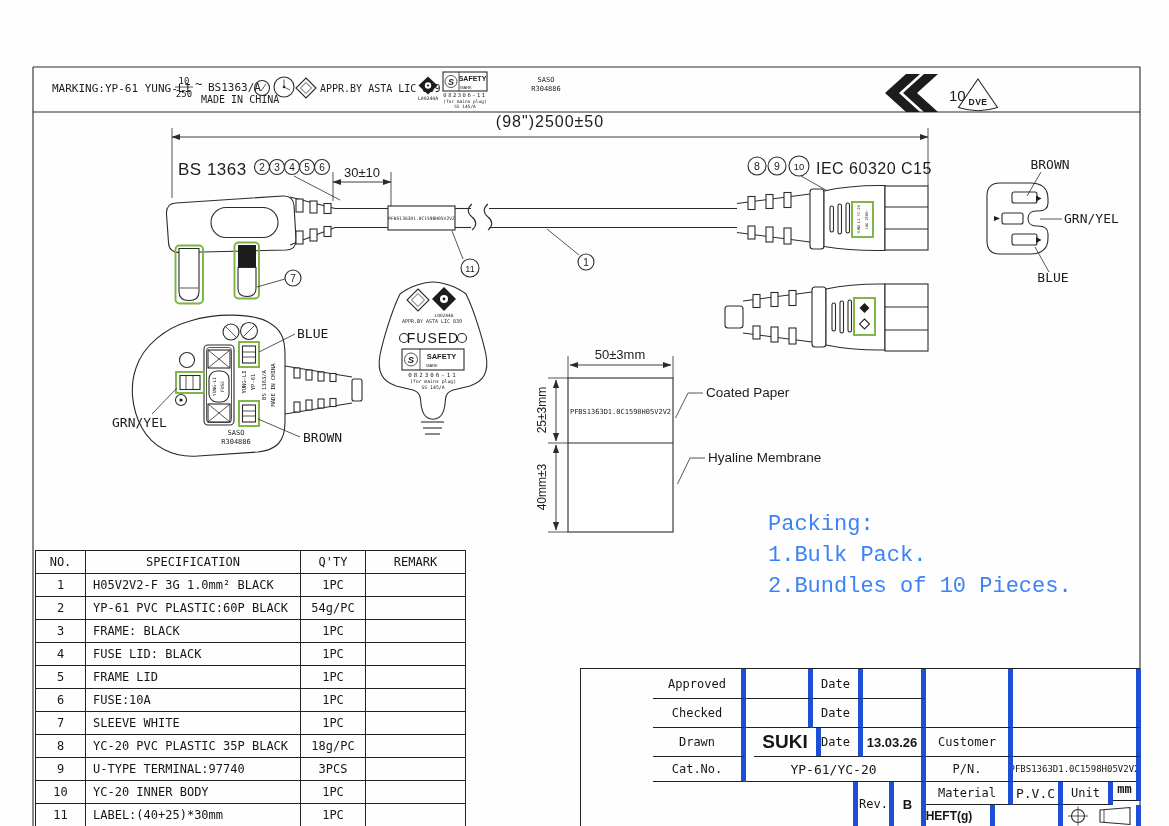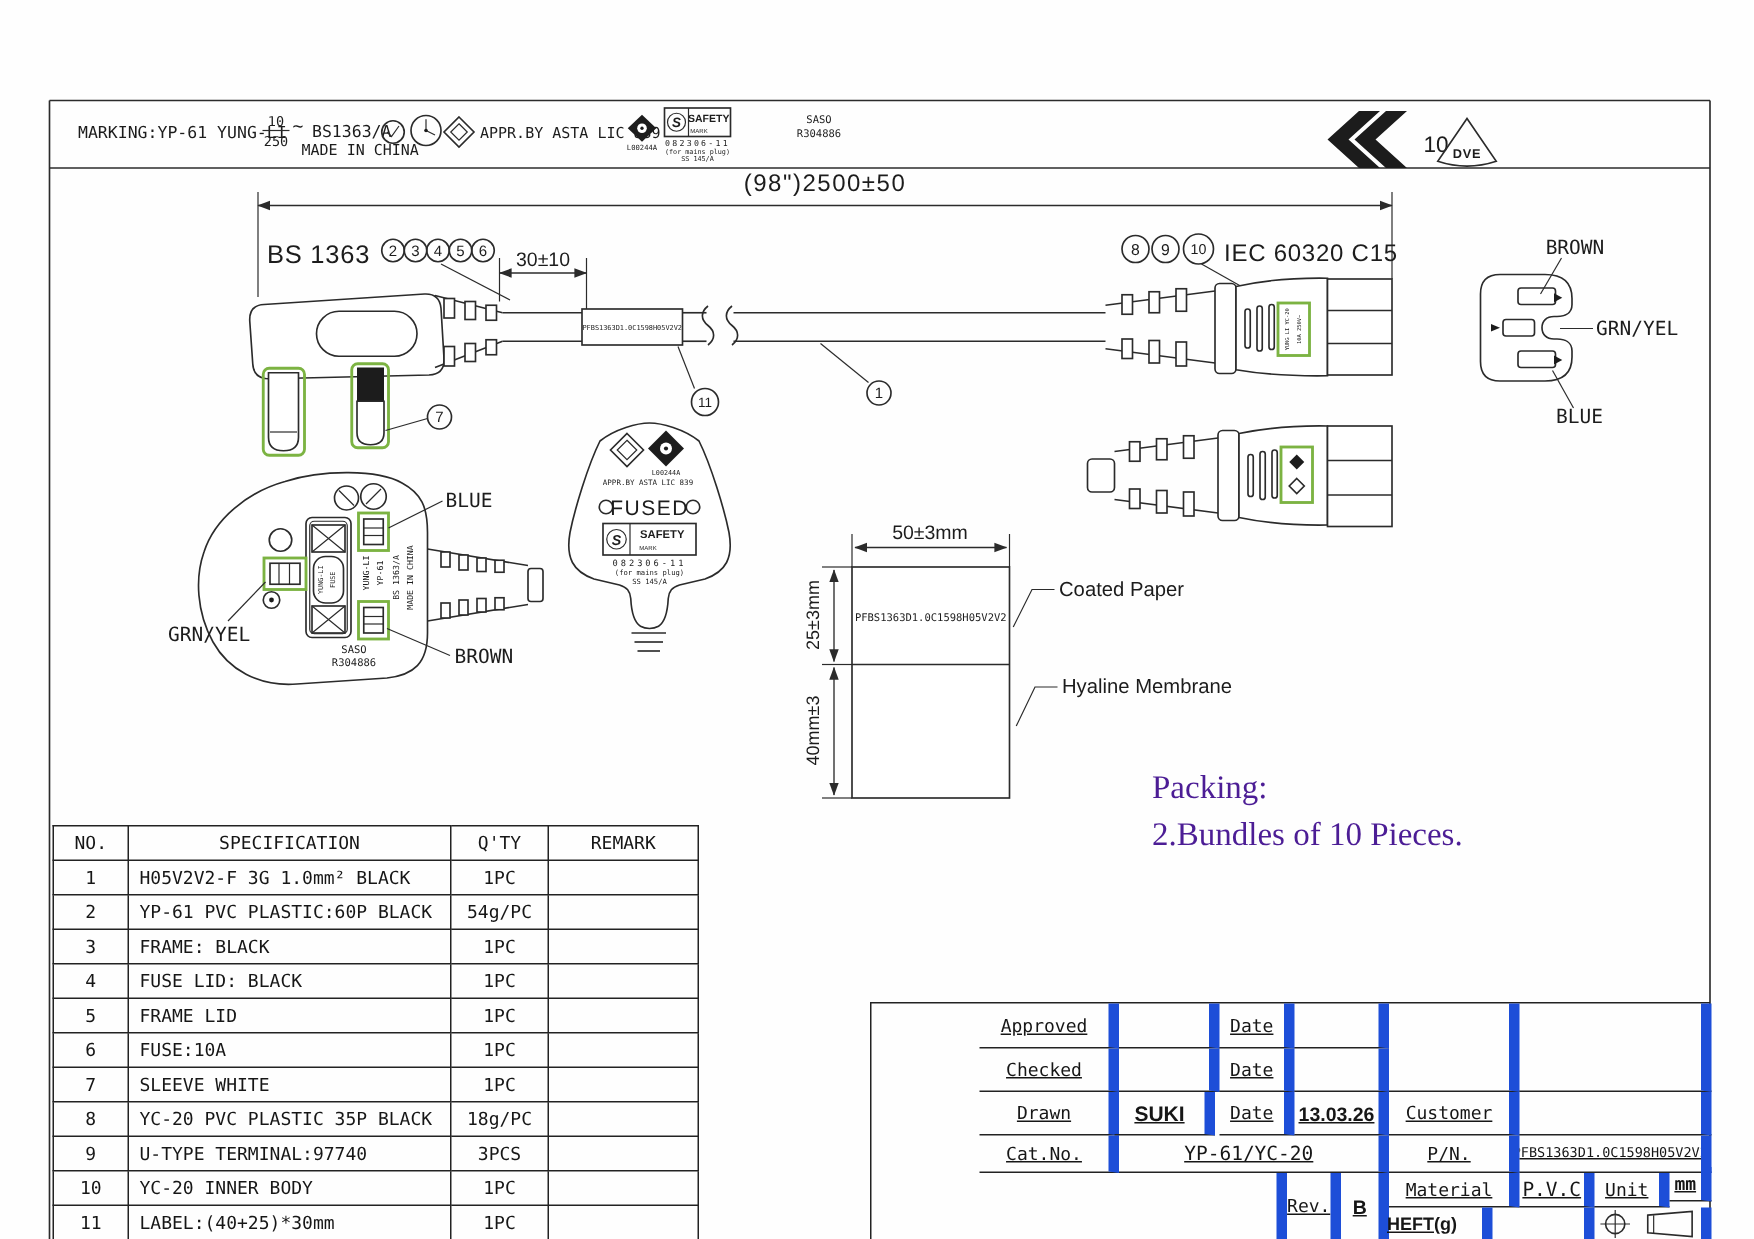--- a/index.html
+++ b/index.html
@@ -8,35 +8,35 @@
   #art{position:absolute;left:0;top:0;}
   #art text{fill:#1c1c1c;font-family:"Liberation Sans",sans-serif;}
   #art .mono{font-family:"DejaVu Sans Mono",monospace;}
   .ln{stroke:#2b2b2b;stroke-width:1.1;fill:none;}
   .thin{stroke:#2b2b2b;stroke-width:.8;fill:none;}
   .fw{fill:#fff;}
   .blk{fill:#1c1c1c;stroke:none;}
   .grn{stroke:#7cb342;stroke-width:1.9;fill:none;}
   .dim{stroke:#2b2b2b;stroke-width:.9;fill:none;}
   
-  #packing{position:absolute;left:768px;top:509px;font-family:Liberation Serif, serif;
-           font-size:22px;line-height:31px;color:#4c1d95;white-space:nowrap;}
+  #packing{position:absolute;left:768px;top:509px;font-family:Liberation Mono, monospace;
+           font-size:22px;line-height:31px;color:#3b82f6;white-space:nowrap;}
   
   #parts{position:absolute;left:35px;top:550px;width:430px;border-collapse:collapse;
          table-layout:fixed;font-family:"DejaVu Sans Mono",monospace;font-size:12px;color:#161616;border-radius:12px;}
   #parts th,#parts td{border:1px solid #222;height:22px;padding:0 4px;overflow:hidden;white-space:nowrap;font-weight:normal;}
   #parts .c{text-align:center;}
   #parts .l{text-align:left;padding-left:7px;}
   
   #tb{position:absolute;left:580px;top:668px;width:560px;height:158px;
       border-left:1px solid #222;border-top:1px solid #222;box-sizing:border-box;
       font-family:"DejaVu Sans Mono",monospace;font-size:12px;color:#161616;}
-  #tb .cell{position:absolute;border-right:7px solid #1d4ed8;border-bottom:1px solid #222;
+  #tb .cell{position:absolute;border-right:5px solid #1d4ed8;border-bottom:1px solid #222;
             box-sizing:border-box;display:flex;align-items:center;justify-content:center;
-            overflow:hidden;white-space:nowrap;text-decoration:underline;}
+            overflow:hidden;white-space:nowrap;}
   #tb .tol{display:block;padding-top:22px;padding-left:3px;font-size:9.5px;line-height:13.5px;}
   .sans{font-family:"Liberation Sans",sans-serif;font-weight:600;}
 </style>
 </head>
 <body>
 
 <div id="canvas">
 
 <svg id="art" width="1169" height="826" viewBox="0 0 1169 826">
   <defs>
@@ -386,20 +386,21 @@
     <text font-size="12" text-anchor="middle" transform="rotate(-90 546 487)" x="546" y="487">40mm±3</text>
     <text x="706" y="397" font-size="13.5">Coated Paper</text>
     <path class="thin" d="M703,393 L688,393 L675.5,418"></path>
     <text x="708" y="462" font-size="13.5">Hyaline Membrane</text>
     <path class="thin" d="M705,458 L690,458 L677.5,484"></path>
   </g>
 </svg>
 
 <div id="packing">
   <div>Packing:</div>
+  <div>1.Bulk Pack.</div>
   <div>2.Bundles of 10 Pieces.</div>
 </div>
 
 <table id="parts">
   <colgroup>
         <col style="width:50px">
         <col style="width:215px">
         <col style="width:65px">
         <col style="width:100px">
       </colgroup>
@@ -496,21 +497,21 @@
       </div>
   <div class="cell" style="left:165px;top:30px;width:67px;height:29px;"></div>
   <div class="cell" style="left:232px;top:30px;width:50px;height:29px;">
         <span>Date</span>
       </div>
   <div class="cell" style="left:282px;top:30px;width:63px;height:29px;"></div>
 
   <div class="cell" style="left:72px;top:59px;width:93px;height:29px;">
         <span>Drawn</span>
       </div>
-  <div class="cell sans" style="left:162px;top:59px;width:67px;height:29px;font-size:14px;">
+  <div class="cell sans" style="left:173px;top:59px;width:67px;height:29px;font-size:19px;">
         <span>SUKI</span>
       </div>
   <div class="cell" style="left:232px;top:59px;width:50px;height:29px;">
         <span>Date</span>
       </div>
   <div class="cell sans" style="left:282px;top:59px;width:63px;height:29px;font-size:13px;">
         <span>13.03.26</span>
       </div>
 
   <div class="cell" style="left:72px;top:88px;width:93px;height:25px;">

